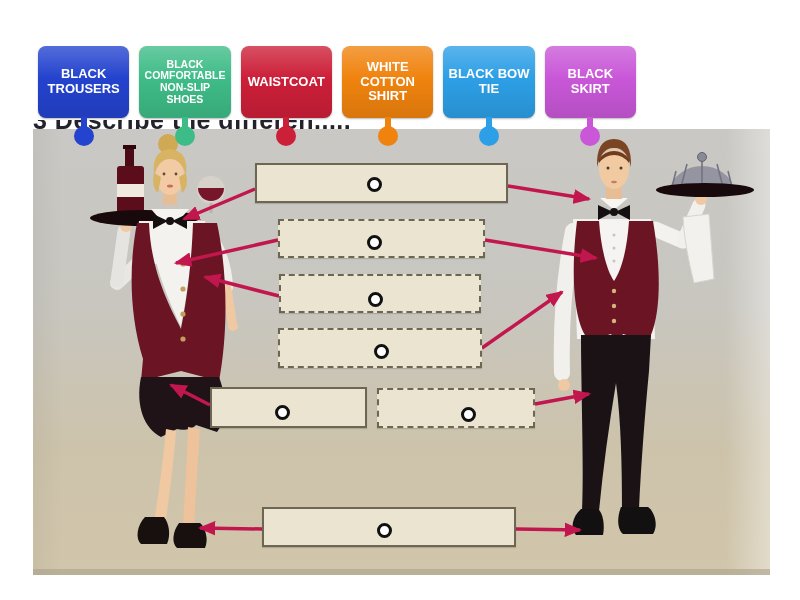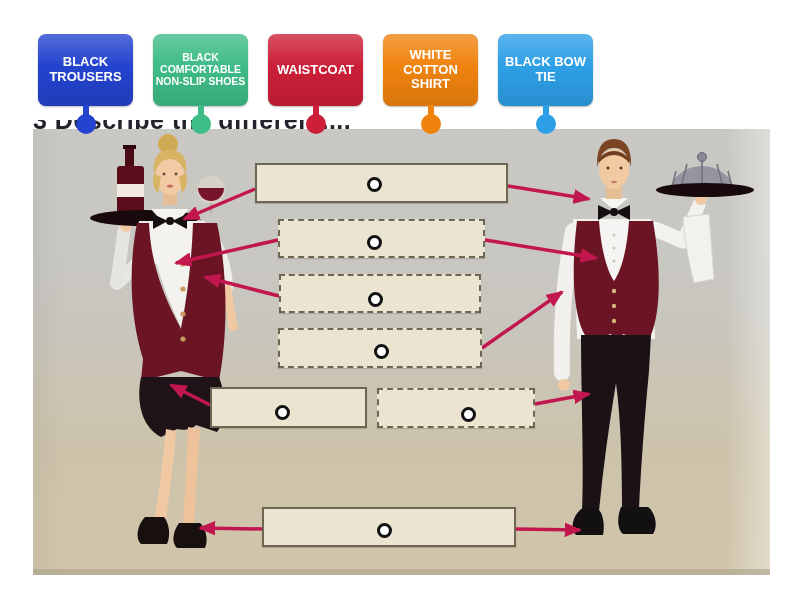--- a/index.html
+++ b/index.html
@@ -1,20 +1,20 @@
 <!DOCTYPE html>
 <html><head>
 <meta charset="utf-8">
 <style>
   html,body{margin:0;padding:0;}
   body{width:800px;height:600px;background:#ffffff;font-family:"Liberation Sans", sans-serif;overflow:hidden;}
   .page{position:relative;width:800px;height:600px;background:#fff;}
 
   
-  .word-bank{position:absolute;left:0;top:4px;width:636px;display:flex;gap:20px;padding:30px 0 0 38px;box-sizing:border-box;z-index:3;}
+  .word-bank{position:absolute;left:0;top:16px;width:636px;display:flex;gap:10px;padding:30px 0 0 38px;box-sizing:border-box;z-index:3;}
   .word-label{position:relative;width:95px;height:72px;border-radius:8px;display:flex;align-items:center;justify-content:center;
     color:#fff;font-weight:bold;font-size:13px;line-height:1.12;text-align:center;padding:2px;box-sizing:border-box;
     background-color:var(--c);cursor:grab;
     background-image:linear-gradient(180deg,rgba(255,255,255,.22),rgba(255,255,255,0) 45%,rgba(0,0,0,.10));
     box-shadow:0 1px 2px rgba(0,0,0,.28);}
   .word-label .label-text{pointer-events:none;}
   .word-label .label-text.small{font-size:10.5px;}
   .pin-stem{position:absolute;left:50%;transform:translateX(-50%);top:99%;width:6px;height:14px;background:var(--c);}
   .pin-dot{position:absolute;left:50%;transform:translateX(-50%);top:calc(99% + 9px);width:20px;height:20px;border-radius:50%;background:var(--c);}
 
@@ -66,20 +66,25 @@
       <div class="pin-dot"></div>
     </div>
 
     <div class="word-label" style="--c: #2d9fe6;">
       <div class="label-text">BLACK BOW TIE</div>
       <div class="pin-stem"></div>
       <div class="pin-dot"></div>
     </div>
 
 
+    <div class="word-label" style="--c: #c957d8;">
+      <div class="label-text">BLACK SKIRT</div>
+      <div class="pin-stem"></div>
+      <div class="pin-dot"></div>
+    </div>
   </div>
 
   <div class="clipped-title">
     <span>3 Describe the differen.....</span>
   </div>
 
   <div class="photo">
 
     <svg width="737" height="446" viewBox="0 0 737 446">
       <defs>

